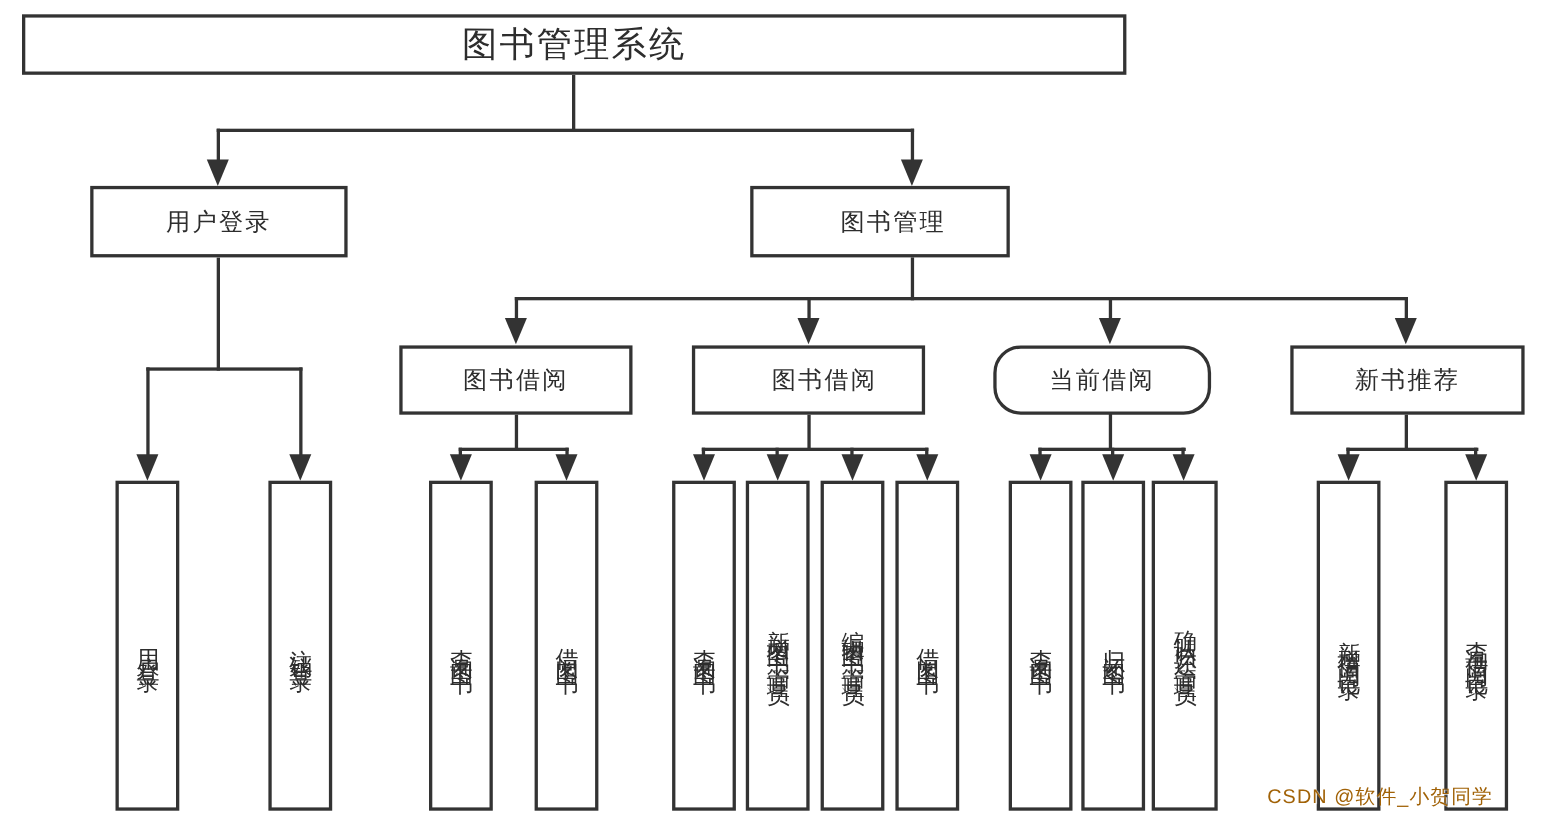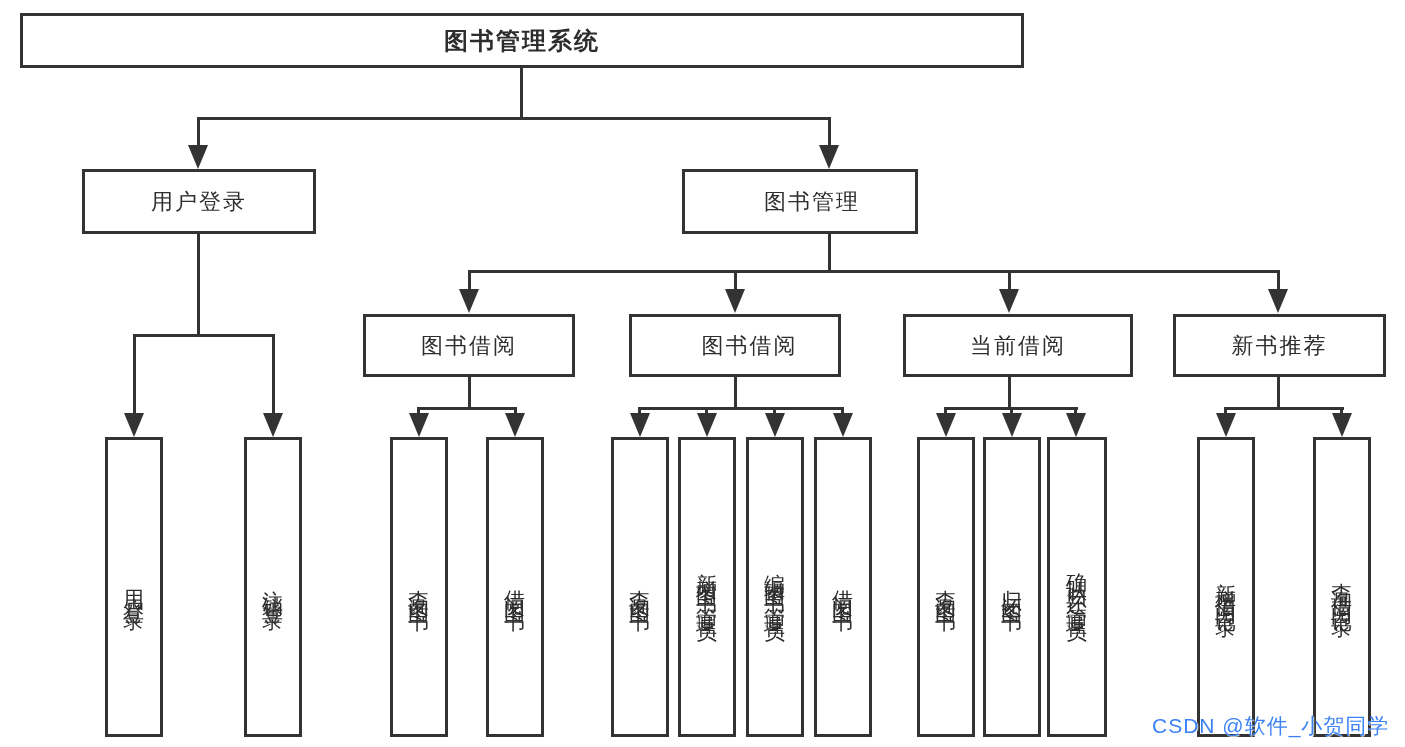--- a/index.html
+++ b/index.html
@@ -20,21 +20,21 @@
     box-sizing: border-box;
     border: 3px solid #333333;
     background: #ffffff;
     display: flex;
     align-items: center;
     justify-content: center;
     color: #2d2d2d;
     z-index: 2;
   }
   .node.h { font-size: 22px; letter-spacing: 2px; }
-  .node.root { font-size: 24px; letter-spacing: 2px; font-weight: bold; }
+  .node.root { font-size: 32px; letter-spacing: 2px; }
   .node.leaf {
     writing-mode: vertical-rl;
     text-orientation: mixed;
     font-size: 21px;
     letter-spacing: 7px;
     line-height: 1;
     padding: 6px 0;
   }
   .cline {
     position: absolute;
@@ -47,41 +47,41 @@
     height: 0;
     border-left: 10px solid transparent;
     border-right: 10px solid transparent;
     border-top: 24px solid #333333;
     z-index: 1;
   }
   #watermark {
     position: absolute;
     left: 1152px;
     top: 712px;
-    font-size: 21px;
+    font-size: 18px;
     letter-spacing: 1px;
-    color: #3b82f6;
+    color: #a16207;
     white-space: nowrap;
     z-index: 6;
     text-shadow: 1px 1px 1px rgba(255,255,255,0.85);
   }
 </style>
 </head>
 <body>
 
 <div id="canvas">
 
   <div class="node root" style="left:20px; top:13px; width:1004px; height:55px;">图书管理系统</div>
 
   <div class="node h" style="left:82px; top:169px; width:234px; height:65px;">用户登录</div>
   <div class="node h" style="left:682px; top:169px; width:236px; height:65px;padding-left:24px;">图书管理</div>
 
   <div class="node h" style="left:363px; top:314px; width:212px; height:63px;">图书借阅</div>
   <div class="node h" style="left:629px; top:314px; width:212px; height:63px;padding-left:29px;">图书借阅</div>
-  <div class="node h" style="left:903px; top:314px; width:230px; height:63px;">当前借阅</div>
+  <div class="node h" style="left:903px; top:314px; width:198px; height:63px;border-radius:25px;">当前借阅</div>
   <div class="node h" style="left:1173px; top:314px; width:213px; height:63px;">新书推荐</div>
 
   <div class="node leaf" style="left:105px; top:437px; width:58px; height:300px;">用户登录</div>
   <div class="node leaf" style="left:244px; top:437px; width:58px; height:300px;">注销登录</div>
 
   <div class="node leaf" style="left:390px; top:437px; width:58px; height:300px;">查询图书</div>
   <div class="node leaf" style="left:486px; top:437px; width:58px; height:300px;">借阅图书</div>
 
   <div class="node leaf" style="left:611px; top:437px; width:58px; height:300px;">查询图书</div>
   <div class="node leaf" style="left:678px; top:437px; width:58px; height:300px;">新增图书（管理员）</div>

